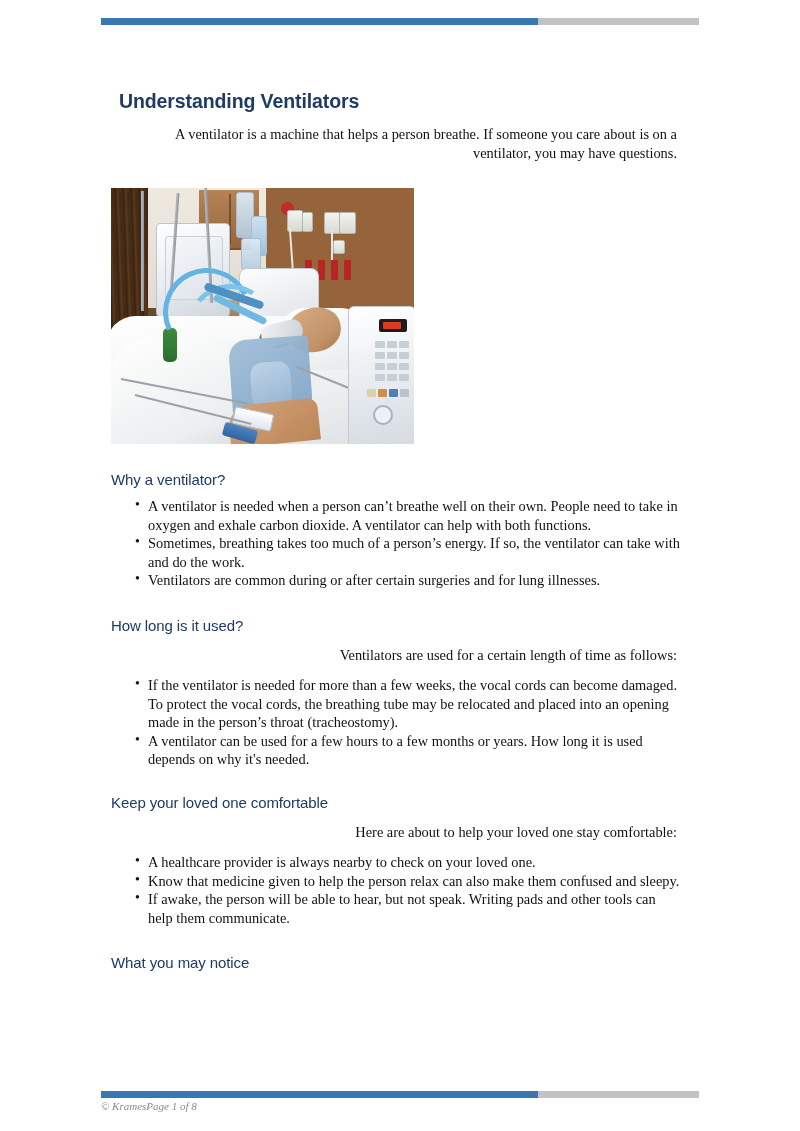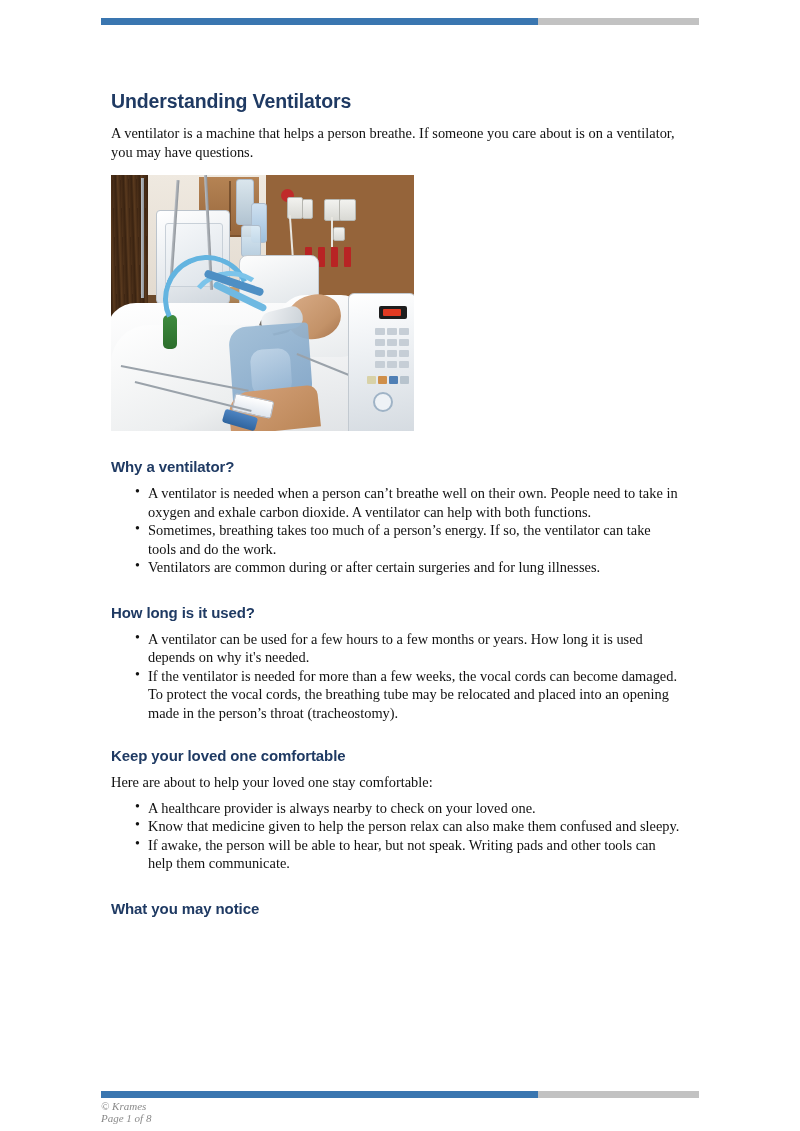--- a/index.html
+++ b/index.html
@@ -48,39 +48,40 @@
     left: 111px;
     top: 90px;
     width: 578px;
   }
 
   h1.doc-title {
     font-family: "Liberation Sans", sans-serif;
     font-size: 19.5px;
     font-weight: bold;
     color: #1f3a63;
-    margin: 0 0 11px 0;
+    margin: 0 0 11px 8px;
     letter-spacing: -0.1px;
   }
 
   h2.section-title {
     font-family: "Liberation Sans", sans-serif;
     font-size: 15px;
-    font-weight: bold;
+    font-weight: normal;
     color: #1f3a63;
     margin: 0 0 9px 0;
     letter-spacing: -0.1px;
   }
 
   p.body-text {
     font-family: "Liberation Serif", serif;
     font-size: 14.4px;
     line-height: 18.5px;
-    margin: 0;
+    margin: 12px;
     color: #111111;
+    text-align: right;
   }
 
   ul.bullets {
     margin: 7px 8px 0 0;
     padding-left: 37px;
     list-style: none;
   }
   ul.bullets li {
     font-family: "Liberation Serif", serif;
     font-size: 14.4px;
@@ -425,21 +426,20 @@
     position: absolute;
     top: 1100px;
     left: 101px;
     width: 598px;
     display: flex;
     justify-content: flex-start;
     font-family: "Liberation Serif", serif;
     font-style: italic;
     font-size: 11px;
     color: #8a8a8a;
-    flex-direction: column;
   }
 </style>
 </head>
 <body>
 
 <div class="page">
 
   <div class="rule" id="header-rule">
     <div class="seg-blue" style="width: 73%; background: rgb(58, 118, 176);"></div>
     <div class="seg-gray" style="background: rgb(194, 194, 194);"></div>
@@ -531,32 +531,33 @@
         </div>
       </div>
     </div>
 
     <div class="sec-gap-lg"></div>
 
     <div>
       <h2 class="section-title" style="color: rgb(31, 58, 99);">Why a ventilator?</h2>
       <ul class="bullets">
         <li>A ventilator is needed when a person can’t breathe well on their own. People need to take in oxygen and exhale carbon dioxide. A ventilator can help with both functions.</li>
-        <li>Sometimes, breathing takes too much of a person’s energy. If so, the ventilator can take tools and do the work.</li>
+        <li>Sometimes, breathing takes too much of a person’s energy. If so, the ventilator can take with and do the work.</li>
         <li>Ventilators are common during or after certain surgeries and for lung illnesses.</li>
       </ul>
     </div>
 
     <div class="sec-gap-lg"></div>
 
     <div>
       <h2 class="section-title" style="color: rgb(31, 58, 99);">How long is it used?</h2>
+      <p class="body-text">Ventilators are used for a certain length of time as follows:</p>
       <ul class="bullets">
+        <li>If the ventilator is needed for more than a few weeks, the vocal cords can become damaged. To protect the vocal cords, the breathing tube may be relocated and placed into an opening made in the person’s throat (tracheostomy).</li>
         <li>A ventilator can be used for a few hours to a few months or years. How long it is used depends on why it's needed.</li>
-        <li>If the ventilator is needed for more than a few weeks, the vocal cords can become damaged. To protect the vocal cords, the breathing tube may be relocated and placed into an opening made in the person’s throat (tracheostomy).</li>
       </ul>
     </div>
 
     <div class="sec-gap-md"></div>
 
     <div>
       <h2 class="section-title" style="color: rgb(31, 58, 99);">Keep your loved one comfortable</h2>
       <p class="body-text">Here are about to help your loved one stay comfortable:</p>
       <ul class="bullets">
         <li>A healthcare provider is always nearby to check on your loved one.</li>

